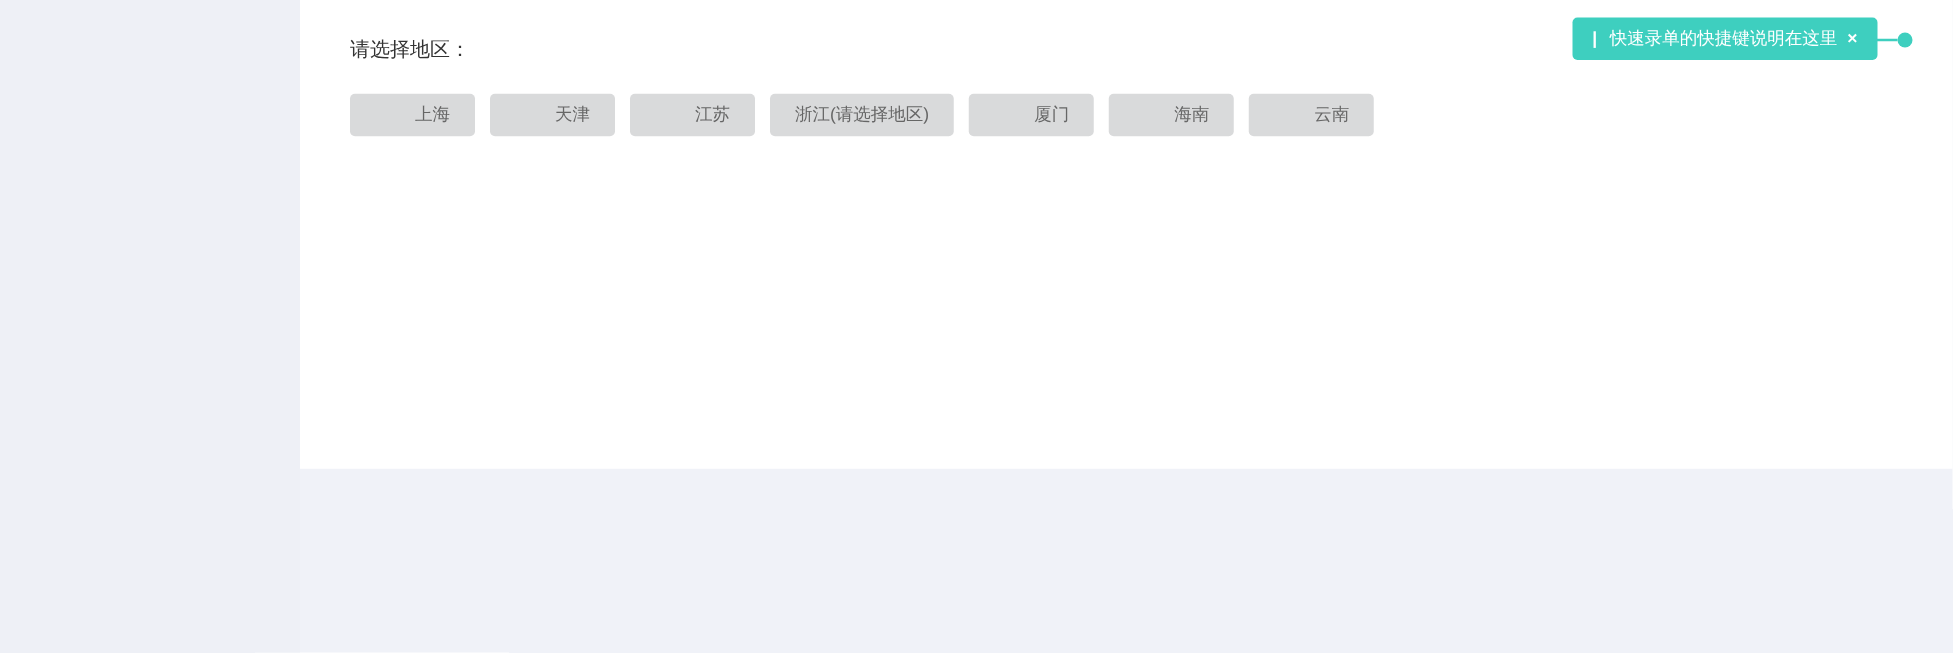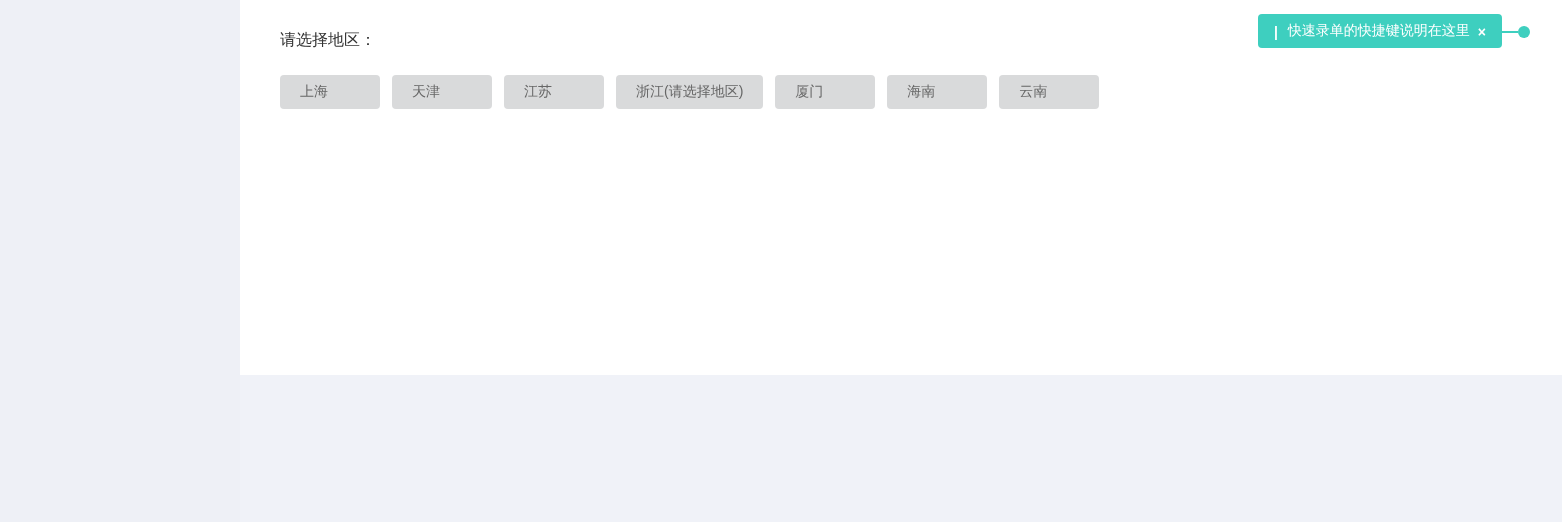--- a/index.html
+++ b/index.html
@@ -51,35 +51,35 @@
 
     .region-btn {
       background: #d9dadb;
       border: none;
       border-radius: 4px;
       padding: 8px 20px;
       font-size: 14px;
       color: #666;
       cursor: pointer;
       min-width: 100px;
-      text-align: left;
+      text-align: right;
       font-family: 'Microsoft YaHei', sans-serif;
     }
 
     .tooltip-bar {
       position: absolute;
       top: 14px;
       right: 60px;
       background: #3ecfbf;
       color: #fff;
       padding: 8px 16px;
       border-radius: 4px;
       font-size: 14px;
       display: flex;
-      align-items: flex-end;
+      align-items: flex-start;
       gap: 8px;
       white-space: nowrap;
     }
 
     .tooltip-bar::before {
       content: '|';
       font-weight: bold;
       margin-right: 2px;
     }
 

